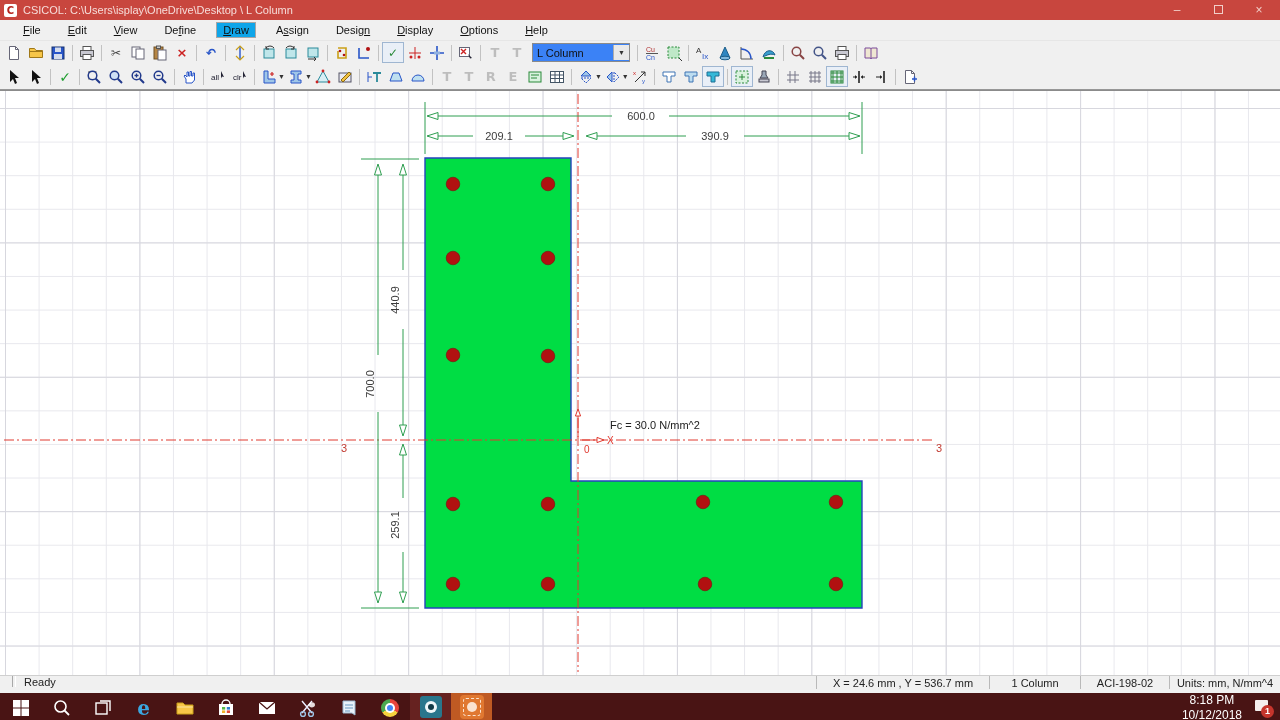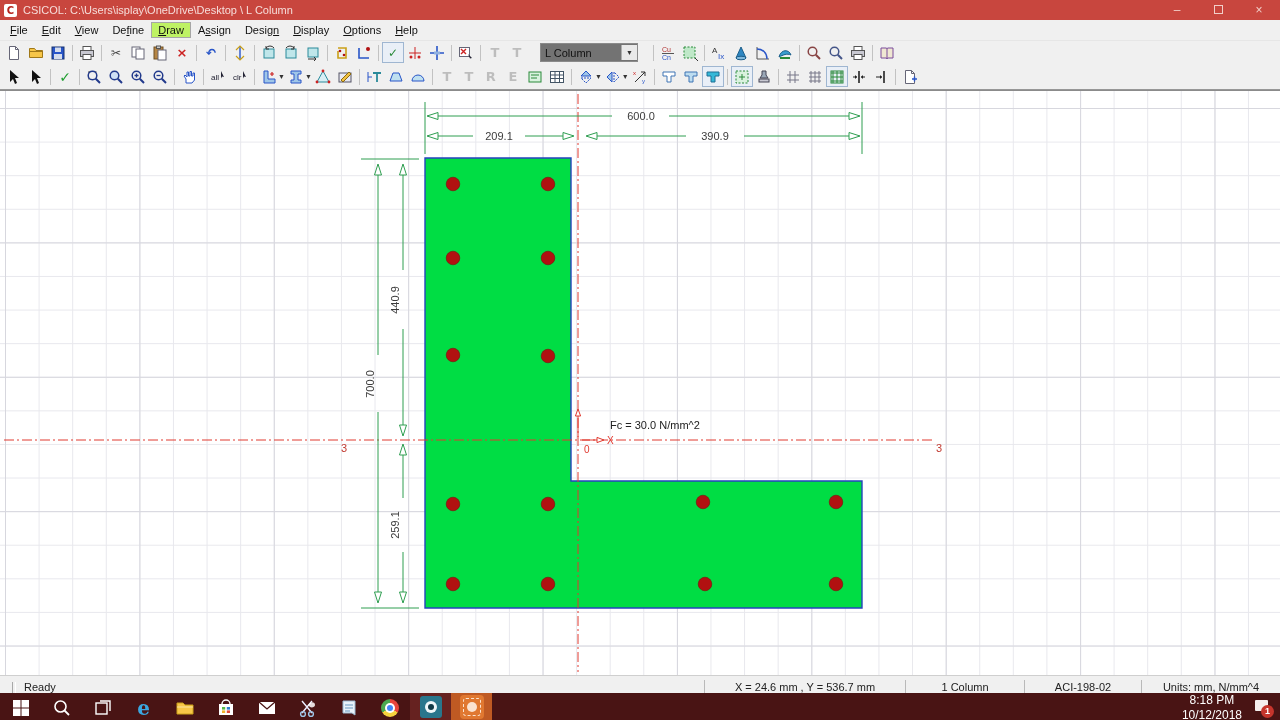--- a/index.html
+++ b/index.html
@@ -8,57 +8,57 @@
 
   
   .titlebar{height:20px;background:#c8463e;display:flex;align-items:center;padding:0 4px;color:#f6ddda;font-size:11px;}
   .tb-ico{width:13px;height:13px;background:#fff;border-radius:2px;color:#b5231c;font:bold 10px/13px "DejaVu Sans",sans-serif;text-align:center;margin-right:6px;flex:none;}
   .win-btns{margin-left:auto;display:flex;align-items:center;gap:27px;padding-right:10px;}
   .wb{color:#f2cfc9;font-size:12px;width:14px;text-align:center;line-height:18px;}
   .wb-restore i{display:inline-block;width:7px;height:7px;border:1px solid #f2cfc9;}
 
   
   .menubar{height:20px;display:flex;align-items:center;font-size:11px;padding-left:3px;background:#f0f0f0;color:#111;}
-  .mi{padding:2px 7px;}
-  .mi.active{background:#bef264;border:1px solid #a6a6a6;padding:1px 6px;}
+  .mi{padding:2px 7px;margin-left:13px;}
+  .mi.active{background:#0ea5e9;border:1px solid #a6a6a6;padding:1px 6px;}
 
   
   .toolbar{display:flex;align-items:center;background:#f0f0f0;padding-left:3px;}
   .tb1{height:23px;border-top:1px solid #e6e6e6;}
   .tb2{height:25px;border-bottom:1px solid #979797;}
   .tbtn{width:20px;height:19px;display:flex;align-items:center;justify-content:center;border:1px solid transparent;flex:none;}
   .pressed{background:#e9eff7;border-color:#9fb6d1;}
   .disabled{opacity:.38;filter:grayscale(1);}
   .sep{width:1px;height:16px;background:#c2c2c2;margin:0 3px;flex:none;}
   .ic{width:16px;height:16px;display:block;}
   .g{font-family:"DejaVu Sans",sans-serif;font-size:12px;line-height:1;}
   .dd{display:flex;align-items:center;flex:none;}
   .car{font-size:7px;color:#333;margin-left:-2px;}
-  .combo{width:92px;height:17px;background:#737373;border:1px solid #8a8a8a;display:flex;align-items:center;font-size:11px;padding-left:4px;margin:0 12px;flex:none;color:#111;}
+  .combo{width:92px;height:17px;background:#3b82f6;border:1px solid #8a8a8a;display:flex;align-items:center;font-size:11px;padding-left:4px;margin:0 4px;flex:none;color:#111;}
   .combo .arr{margin-left:auto;width:15px;height:15px;background:#e9e9e9;border-left:1px solid #adadad;display:flex;align-items:center;justify-content:center;font-size:7px;color:#333;}
   .tletter{font:bold 13px "DejaVu Sans",sans-serif;color:#3f74b4;}
 
   
   .canvas{position:relative;height:584px;border-top:1px solid #8b8b8b;background:#fff;
     background-image:
       linear-gradient(#d7d7de 1px,transparent 1px),
       linear-gradient(90deg,#d7d7de 1px,transparent 1px),
       linear-gradient(#e8e8ed 1px,transparent 1px),
       linear-gradient(90deg,#e8e8ed 1px,transparent 1px);
     background-size:134.4px 134.4px,134.4px 134.4px,33.6px 33.6px,33.6px 33.6px;
     background-position:5px 17px,5px 17px,5px 17px,5px 17px;}
   svg.draw{position:absolute;left:0;top:0;}
 
   
-  .statusbar{height:17px;background:#f0f0f0;border-top:1px solid #cfcfcf;display:flex;align-items:flex-end;font-size:11px;color:#222;}
+  .statusbar{height:17px;background:#f0f0f0;border-top:1px solid #cfcfcf;display:flex;align-items:flex-start;font-size:11px;color:#222;}
   .sb-grip{width:2px;height:11px;border-left:1px solid #a8a8a8;border-right:1px solid #fff;margin:0 8px 0 12px;}
   .sb-left{flex:1;}
-  .sb-panel{border-left:1px solid #b9b9b9;height:13px;display:flex;align-items:center;justify-content:center;padding:0 20px;}
+  .sb-panel{border-left:1px solid #b9b9b9;height:13px;display:flex;align-items:center;justify-content:center;padding:0 6px;}
   .sb-coords{width:160px;}
-  .sb-col{width:78px;margin-top:14px;}
+  .sb-col{width:78px;}
   .sb-code{width:76px;}
   .sb-units{width:98px;}
 
   
   .taskbar{height:30px;background:#491414;display:flex;align-items:stretch;color:#fff;}
   .tslot{width:41px;display:flex;align-items:center;justify-content:center;flex:none;}
   .tslot.run{background:#662220;border-bottom:2px solid #f0aba5;box-sizing:border-box;}
   .tslot.run-orange{background:#bf5a23;border-bottom:2px solid #f0aba5;box-sizing:border-box;}
   .tico{width:20px;height:20px;display:block;}
   .chrome-ico{width:18px;height:18px;border-radius:50%;background:conic-gradient(#e8453c 0 120deg,#f7d23e 120deg 240deg,#4aa94e 240deg 360deg);position:relative;}

